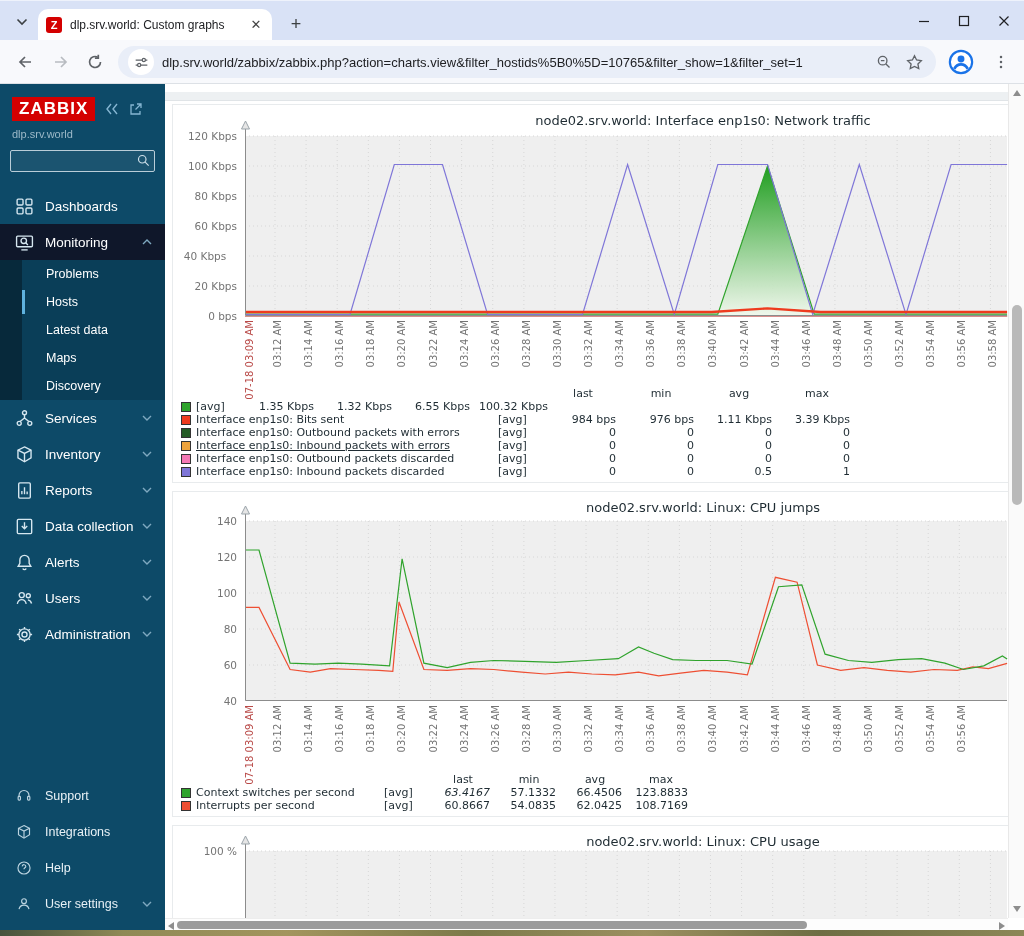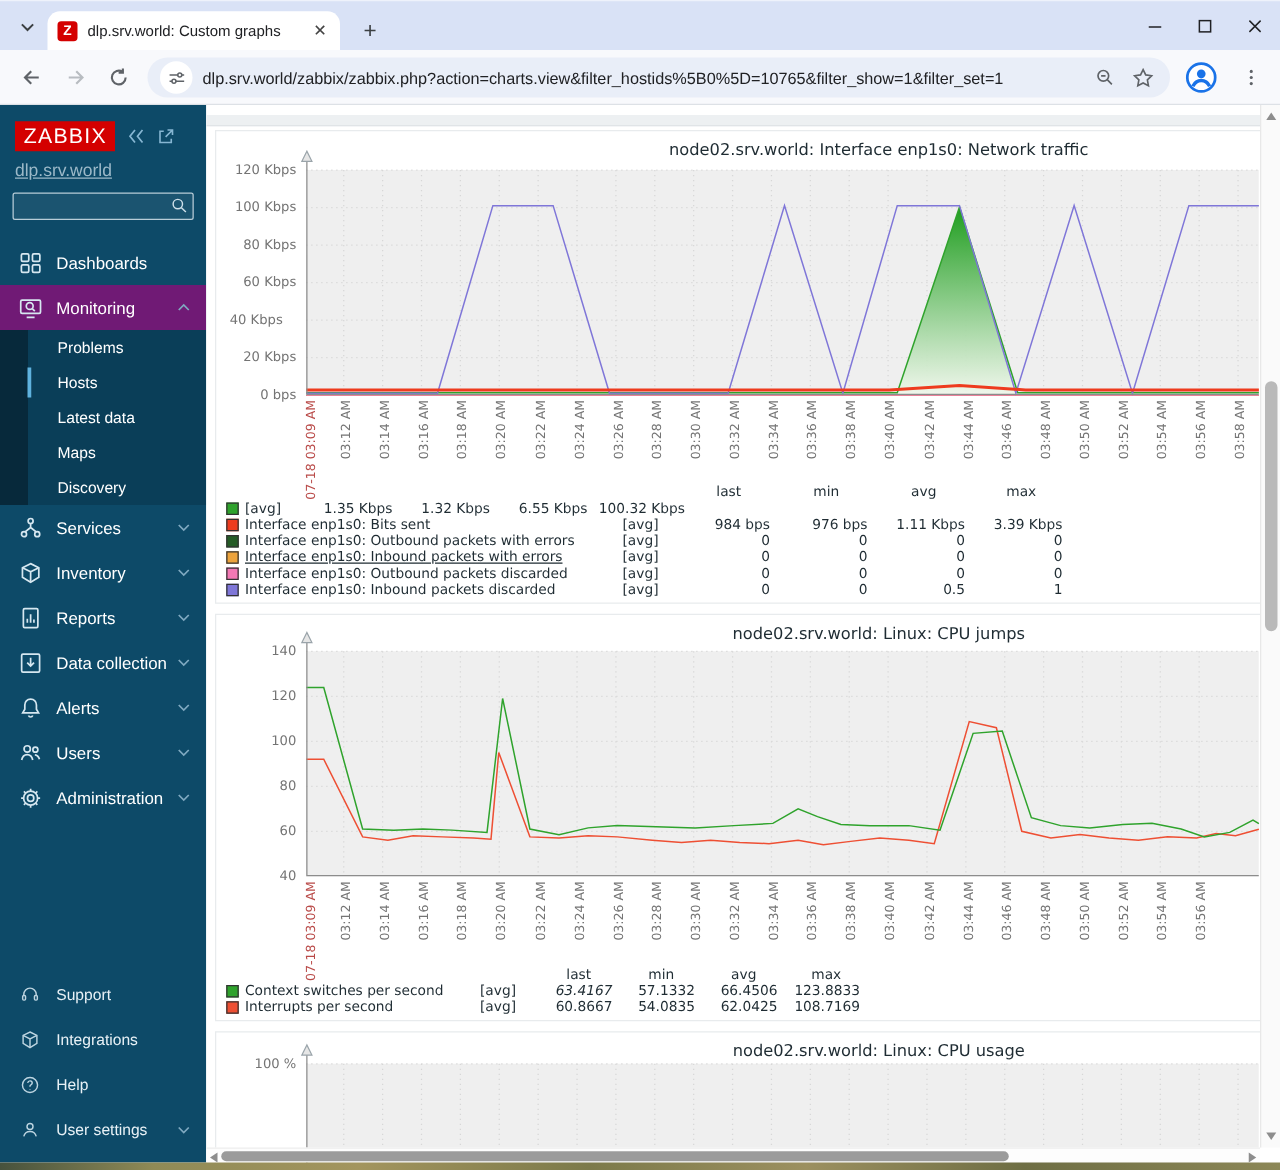--- a/index.html
+++ b/index.html
@@ -18,31 +18,31 @@
   .toolbar { position:absolute; left:0; top:40px; width:1024px; height:44px; background:#f8f9fc; border-bottom:1px solid #dde1e6; }
   .navbtn { position:absolute; top:9px; width:26px; height:26px; display:flex; align-items:center; justify-content:center; }
   .urlpill { position:absolute; left:118px; top:6px; width:818px; height:32px; background:#e9eef8; border-radius:16px; display:flex; align-items:center; padding:0 10px; }
   .siteinfo { width:26px; height:26px; background:#fff; border-radius:13px; display:flex; align-items:center; justify-content:center; margin-right:8px; flex:none; }
   .url { font-size:13px; color:#202124; white-space:nowrap; overflow:hidden; flex:1; }
   .pill-ic { width:24px; height:24px; display:flex; align-items:center; justify-content:center; margin-left:6px; flex:none; }
 
   
   .sidebar { position:absolute; left:0; top:84px; width:165px; bottom:6px; background:#0d4a68; color:#fff; overflow:hidden; }
   .logo-row { margin:13px 10px 0 12px; display:flex; align-items:center; }
-  .logo { background:#d40000; color:#fff; font-weight:normal; font-size:17px; letter-spacing:1px; padding:2px 7px; }
+  .logo { background:#d40000; color:#fff; font-weight:bold; font-size:17px; letter-spacing:1px; padding:2px 7px; }
   .logo-ic { margin-left:9px; color:#86b6d2; display:flex; }
-  .host { margin:7px 12px 0; font-size:14px; color:#9cb9c8;text-decoration:underline; }
+  .host { margin:7px 12px 0; font-size:11px; color:#9cb9c8; }
   .sb-search { position:relative; margin:10px 10px 0; }
   .sb-search input { width:100%; height:22px; background:rgba(255,255,255,0.06); border:1px solid #b9cdd8; border-radius:2px; color:#fff; font-size:12px; padding:0 24px 0 6px; outline:none; }
   .sb-search .mag { position:absolute; right:4px; top:3px; color:#cfe0ea; }
   .sb-menu { margin-top:16px; }
   .sb-item { position:relative; height:36px; display:flex; align-items:center; padding-left:14px; font-size:13.5px; color:#fff; cursor:pointer; }
   .sb-item .ic { width:20px; height:20px; margin-right:11px; color:#d6e7f0; display:flex; align-items:center; justify-content:center; flex:none; }
   .sb-item .chev { position:absolute; right:12px; color:#7fa9c0; display:flex; }
-  .sb-item.open { background:#701a75; }
+  .sb-item.open { background:#0f172a; }
   .sb-sub { background:linear-gradient(90deg,#07293b 22px,#0a3e58 22px); }
   .sb-sub .sb-subitem { position:relative; height:28px; display:flex; align-items:center; padding-left:46px; font-size:12.5px; color:#fff; cursor:pointer; }
   .sb-subitem.sel::before { content:""; position:absolute; left:22px; top:2px; bottom:2px; width:3px; background:#5fb2de; }
   .sb-footer { position:absolute; left:0; bottom:8px; width:165px; }
   .sb-fitem { position:relative; height:36px; display:flex; align-items:center; padding-left:16px; font-size:12.5px; color:#e8f1f6; cursor:pointer; }
   .sb-fitem .ic { width:16px; height:16px; margin-right:13px; color:#bcd4e0; display:flex; align-items:center; justify-content:center; flex:none; }
   .sb-fitem .chev { position:absolute; right:12px; color:#7fa9c0; display:flex; }
 
   
   .main { position:absolute; left:165px; top:84px; right:0; bottom:6px; background:#fff; overflow:hidden; }

